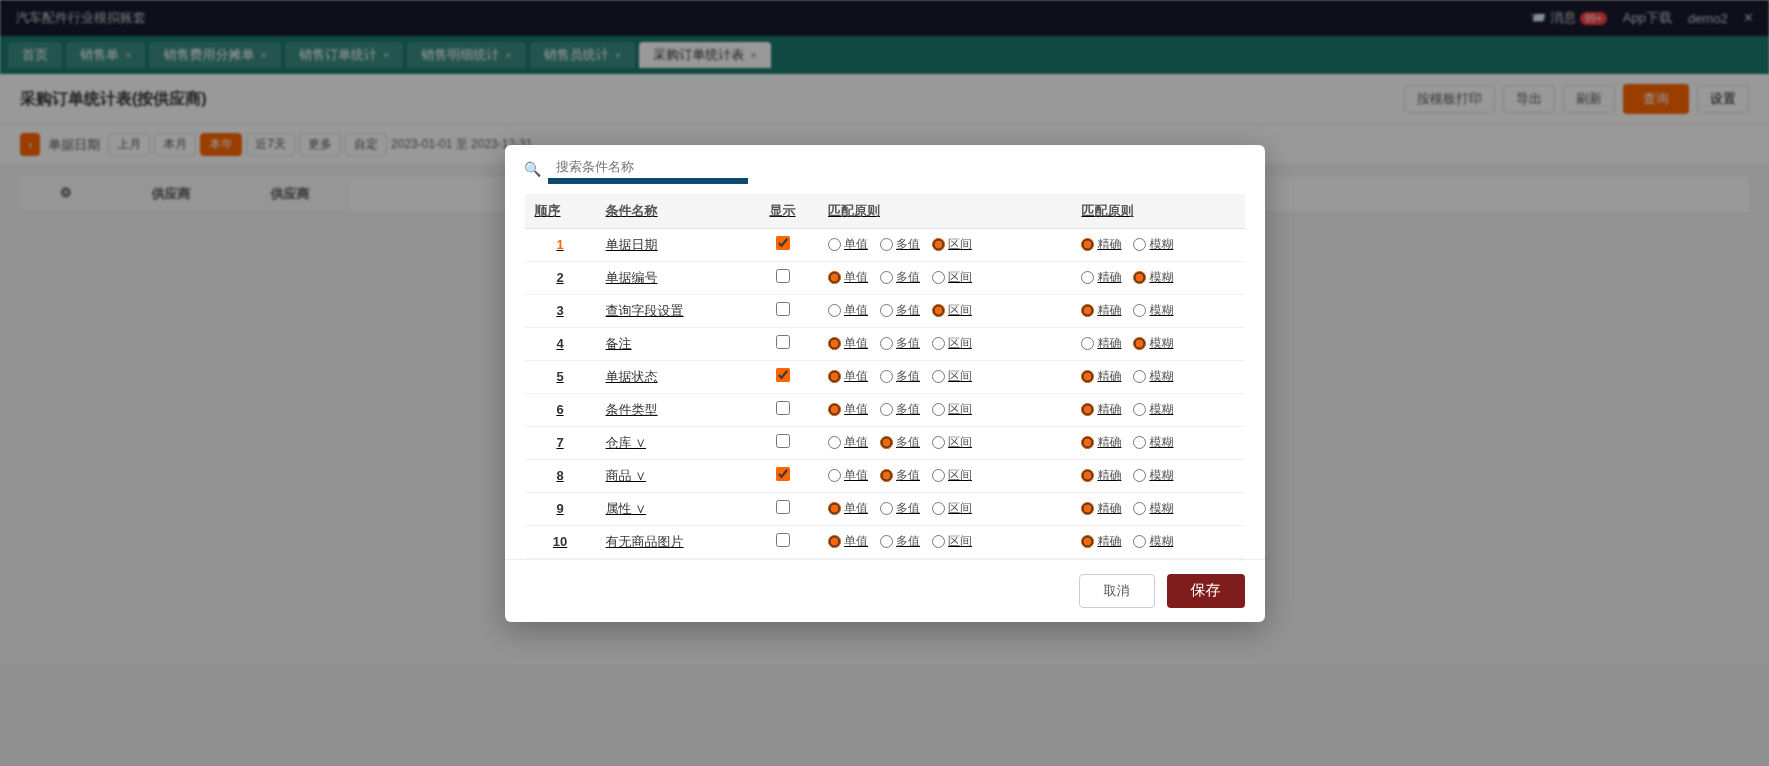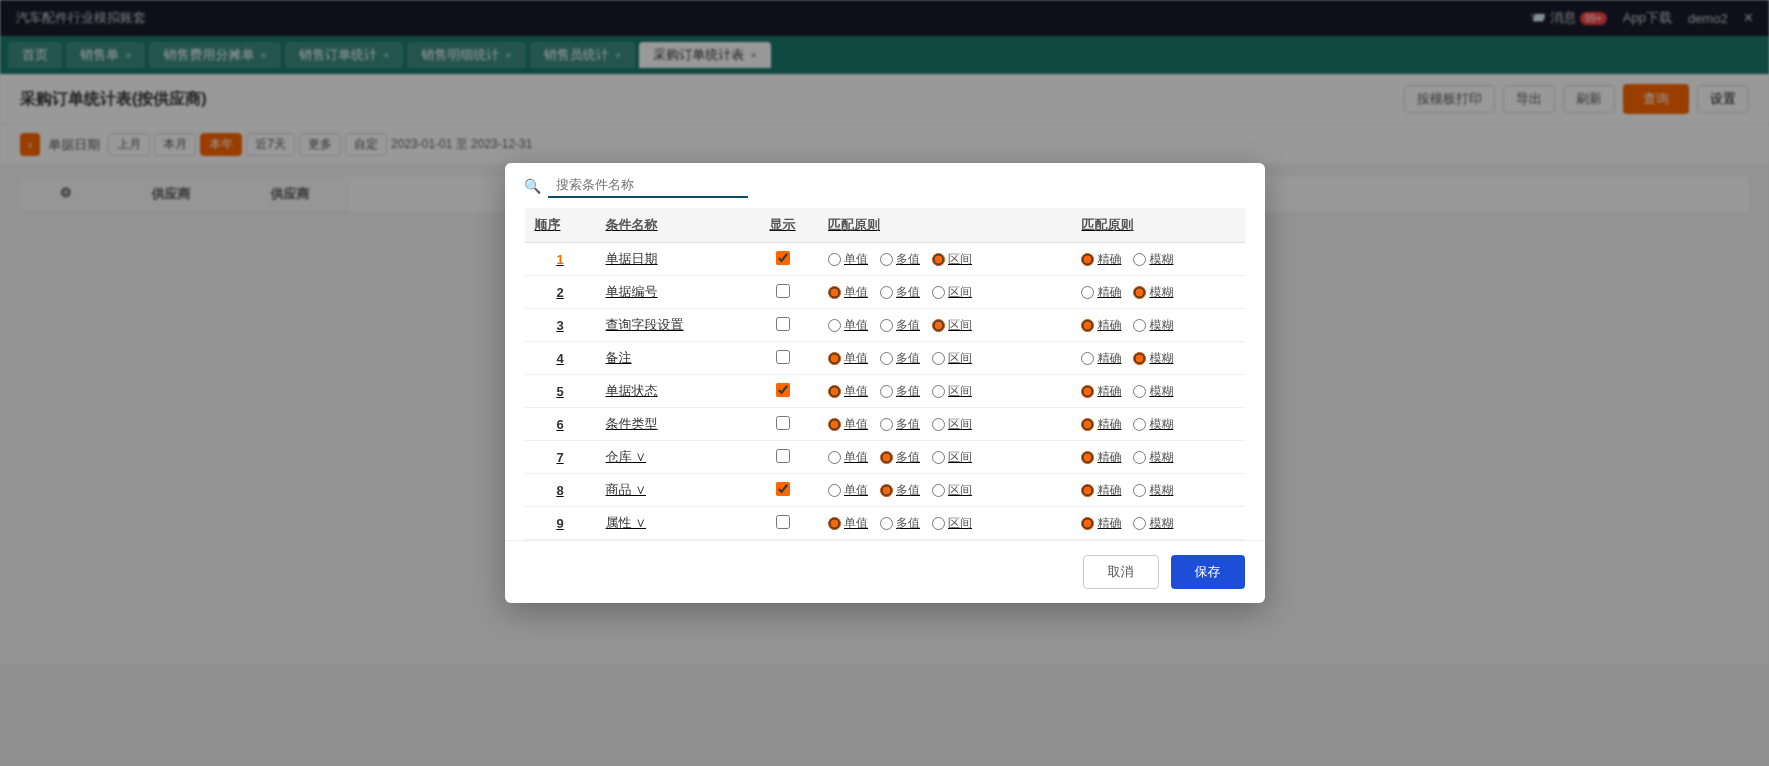--- a/index.html
+++ b/index.html
@@ -146,21 +146,21 @@
 
     
     .modal-search {
       padding: 10px 20px;
       display: flex;
       align-items: center;
       gap: 6px;
     }
     .modal-search input {
       border: none;
-      border-bottom: 2px solid #0c4a6e;
+      border-bottom: 6px solid #0c4a6e;
       outline: none;
       font-size: 13px;
       padding: 4px 8px;
       width: 200px;
       color: #333;
     }
     .search-icon-span { color: #aaa; font-size: 14px; }
 
     
     .modal-table { flex: 1; overflow-y: auto; padding: 0 20px; }
@@ -194,26 +194,26 @@
     .btn-cancel {
       border: 1px solid #ccc;
       background: white;
       border-radius: 4px;
       padding: 7px 24px;
       font-size: 13px;
       cursor: pointer;
       color: #555;
     }
     .btn-save {
-      background: #1d4ed8;
+      background: #7f1d1d;
       color: white;
       border: none;
       border-radius: 4px;
       padding: 2px 24px;
-      font-size: 13px;
+      font-size: 15px;
       cursor: pointer;
     }
 
     
     .bg-page { filter: blur(1px); pointer-events: none; }
     .table-area { background: white; border-radius: 4px; padding: 0; }
     .col-stub { padding: 8px 40px; font-weight: bold; color: #555; font-size: 13px; border-bottom: 1px solid #eee; background: #fafafa; }
   </style>
 </head>
 <body>
@@ -476,20 +476,38 @@
                   <label class="radio-label"><input type="radio" name="type-8" style="">区间</label>
                 </div>
               </td>
               <td>
                 <div class="radio-group">
                   <label class="radio-label"><input type="radio" name="match-8" checked="" style="">精确</label>
                   <label class="radio-label"><input type="radio" name="match-8" style="">模糊</label>
                 </div>
               </td>
             </tr>
+            <tr>
+              <td style="text-align: center; color: rgb(51, 51, 51); font-weight: bold;">10</td>
+              <td>有无商品图片</td>
+              <td style="text-align: center;"><input type="checkbox" style=""></td>
+              <td>
+                <div class="radio-group">
+                  <label class="radio-label"><input type="radio" name="type-9" checked="" style="">单值</label>
+                  <label class="radio-label"><input type="radio" name="type-9" style="">多值</label>
+                  <label class="radio-label"><input type="radio" name="type-9" style="">区间</label>
+                </div>
+              </td>
+              <td>
+                <div class="radio-group">
+                  <label class="radio-label"><input type="radio" name="match-9" checked="" style="">精确</label>
+                  <label class="radio-label"><input type="radio" name="match-9" style="">模糊</label>
+                </div>
+              </td>
+            </tr>
           </tbody>
       </table>
     </div>
 
     <div class="modal-footer">
       <button class="btn-cancel">取消</button>
       <button class="btn-save">保存</button>
     </div>
   </div>
 </div>

